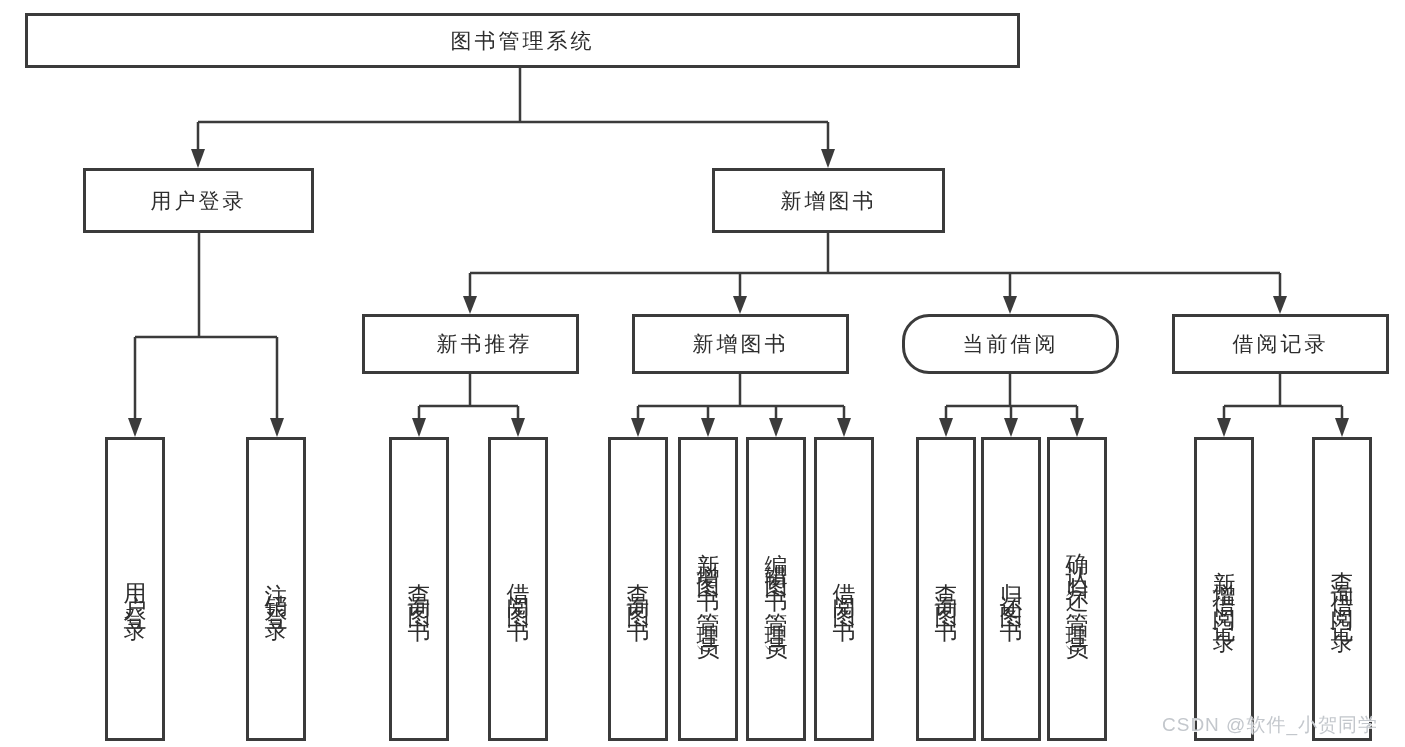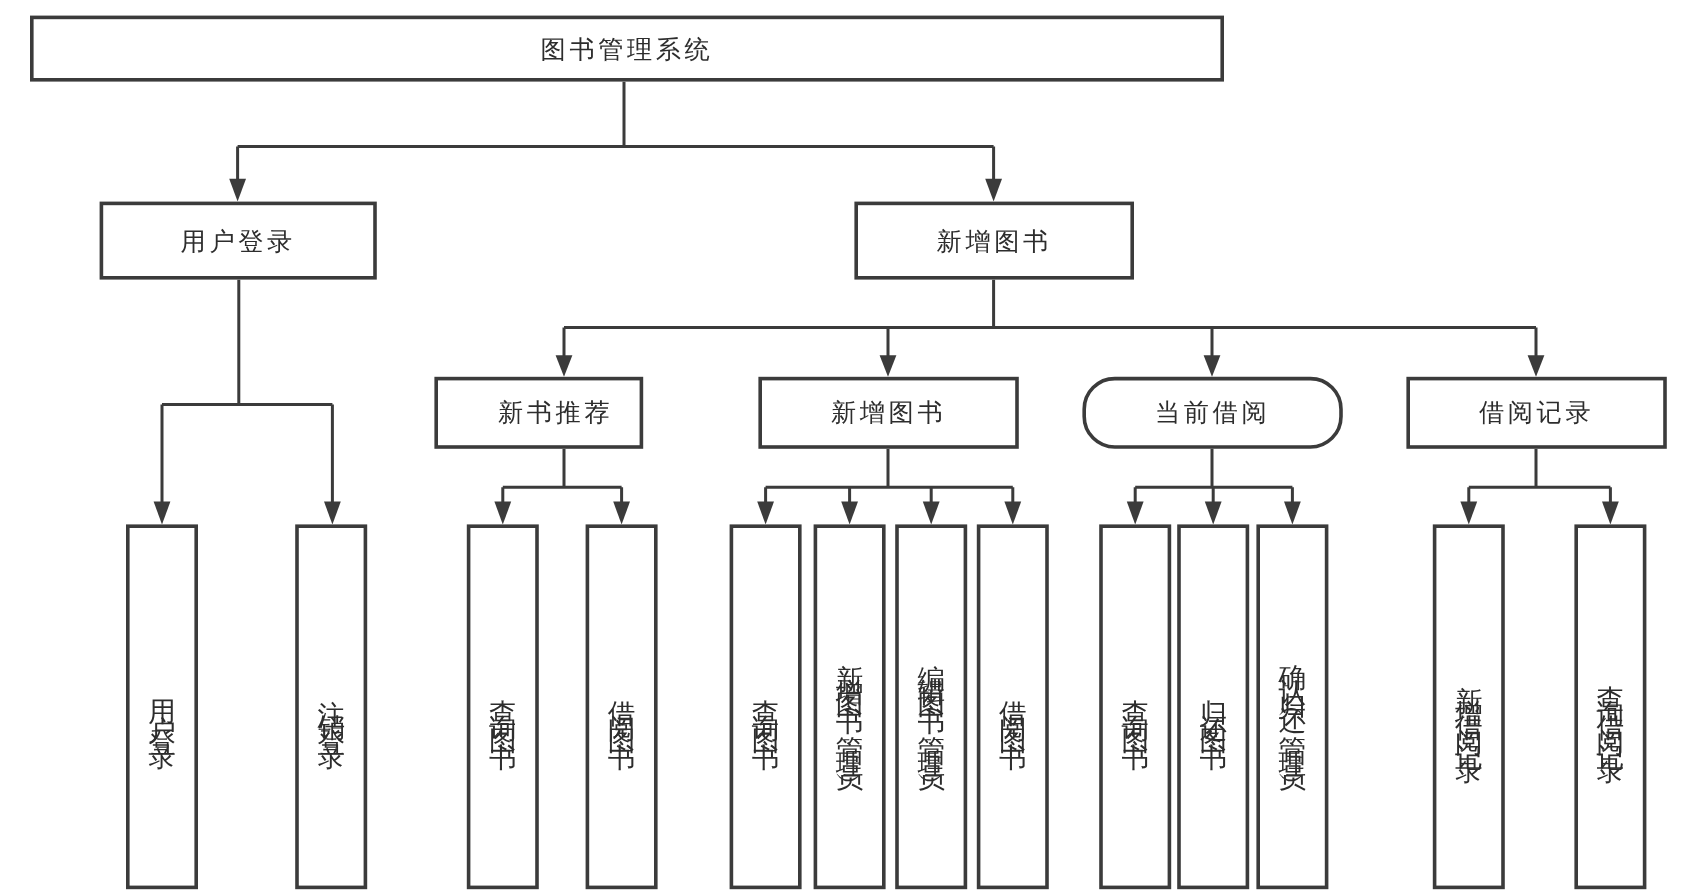--- a/index.html
+++ b/index.html
@@ -45,21 +45,21 @@
     line-height: 1;
     letter-spacing: 12px;
     white-space: nowrap;
   }
   
   #n-root   { left: 25px;  top: 13px;  width: 995px; height: 55px; }
   
   #n-login  { left: 83px;  top: 168px; width: 231px; height: 65px; }
   #n-mgmt   { left: 712px; top: 168px; width: 233px; height: 65px; }
   
-  #n-newrec { left: 362px;  top: 314px; width: 174px; height: 60px; padding-left: 28px; }
+  #n-newrec { left: 362px;  top: 314px; width: 217px; height: 60px; padding-left: 28px; }
   #n-borrow { left: 632px;  top: 314px; width: 217px; height: 60px; }
   #n-cur    { left: 902px;  top: 314px; width: 217px; height: 60px; border-radius: 27px; }
   #n-rec    { left: 1172px; top: 314px; width: 217px; height: 60px; }
   
   #l-ulogin  { left: 105px;  }
   #l-logout  { left: 246px;  }
   #l-query1  { left: 389px;  }
   #l-lend1   { left: 488px;  }
   #l-query2  { left: 608px;  }
   #l-addbook { left: 678px;  }
@@ -196,14 +196,15 @@
     <span class="vtext">确认归还（管理员）</span>
   </div>
 
   <div class="node vbox" id="l-addrec">
     <span class="vtext">新增借阅记录</span>
   </div>
   <div class="node vbox" id="l-queryrec">
     <span class="vtext">查询借阅记录</span>
   </div>
 
+  <div id="watermark">CSDN @软件_小贺同学</div>
 
 </div>
 
 </body></html>

